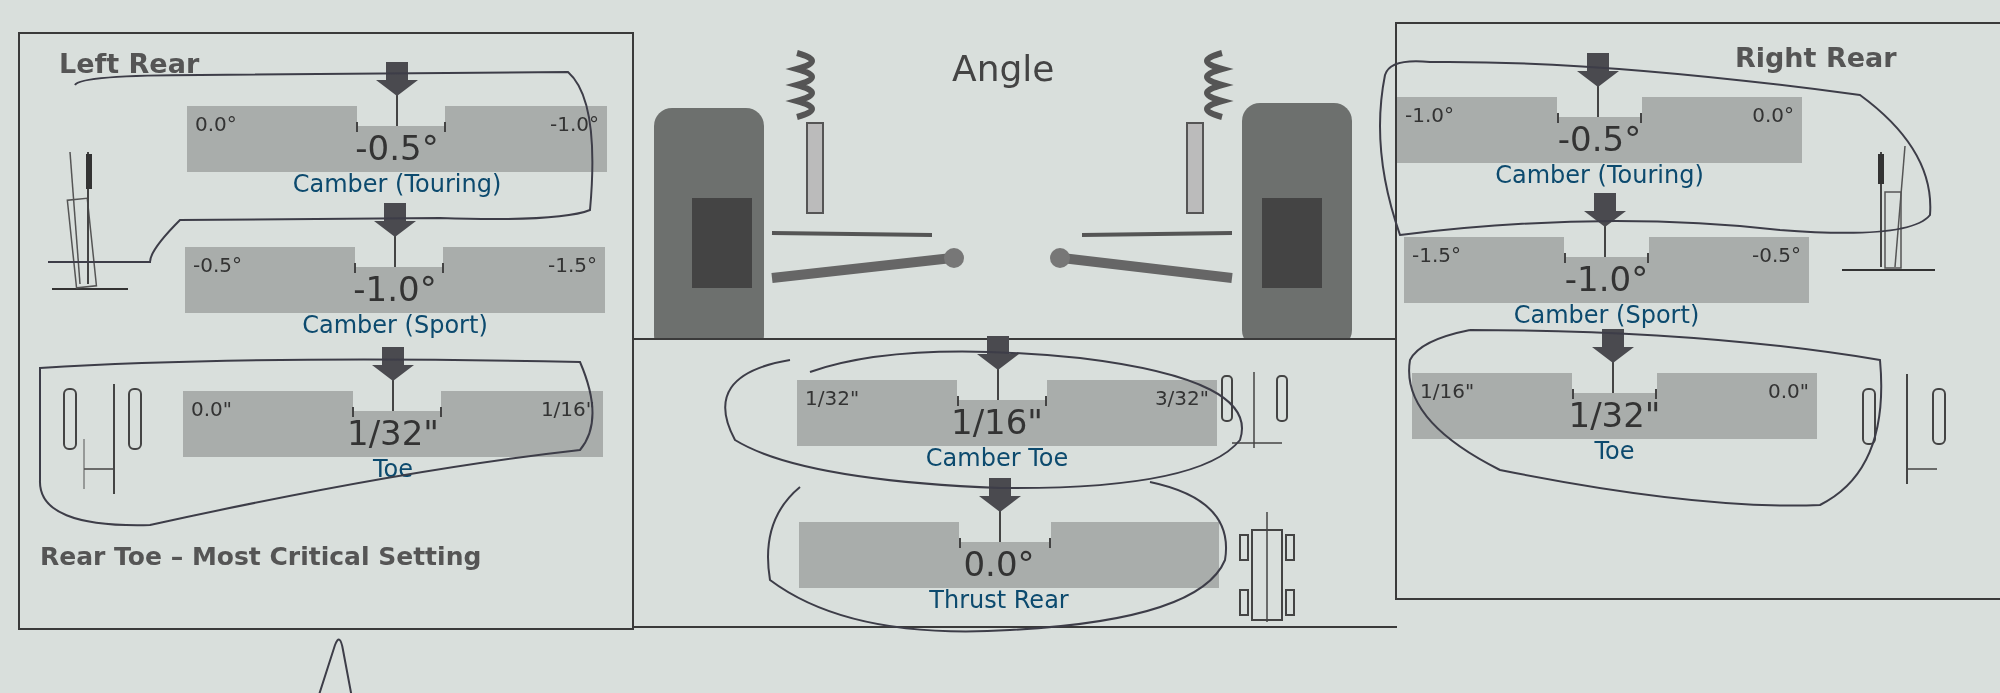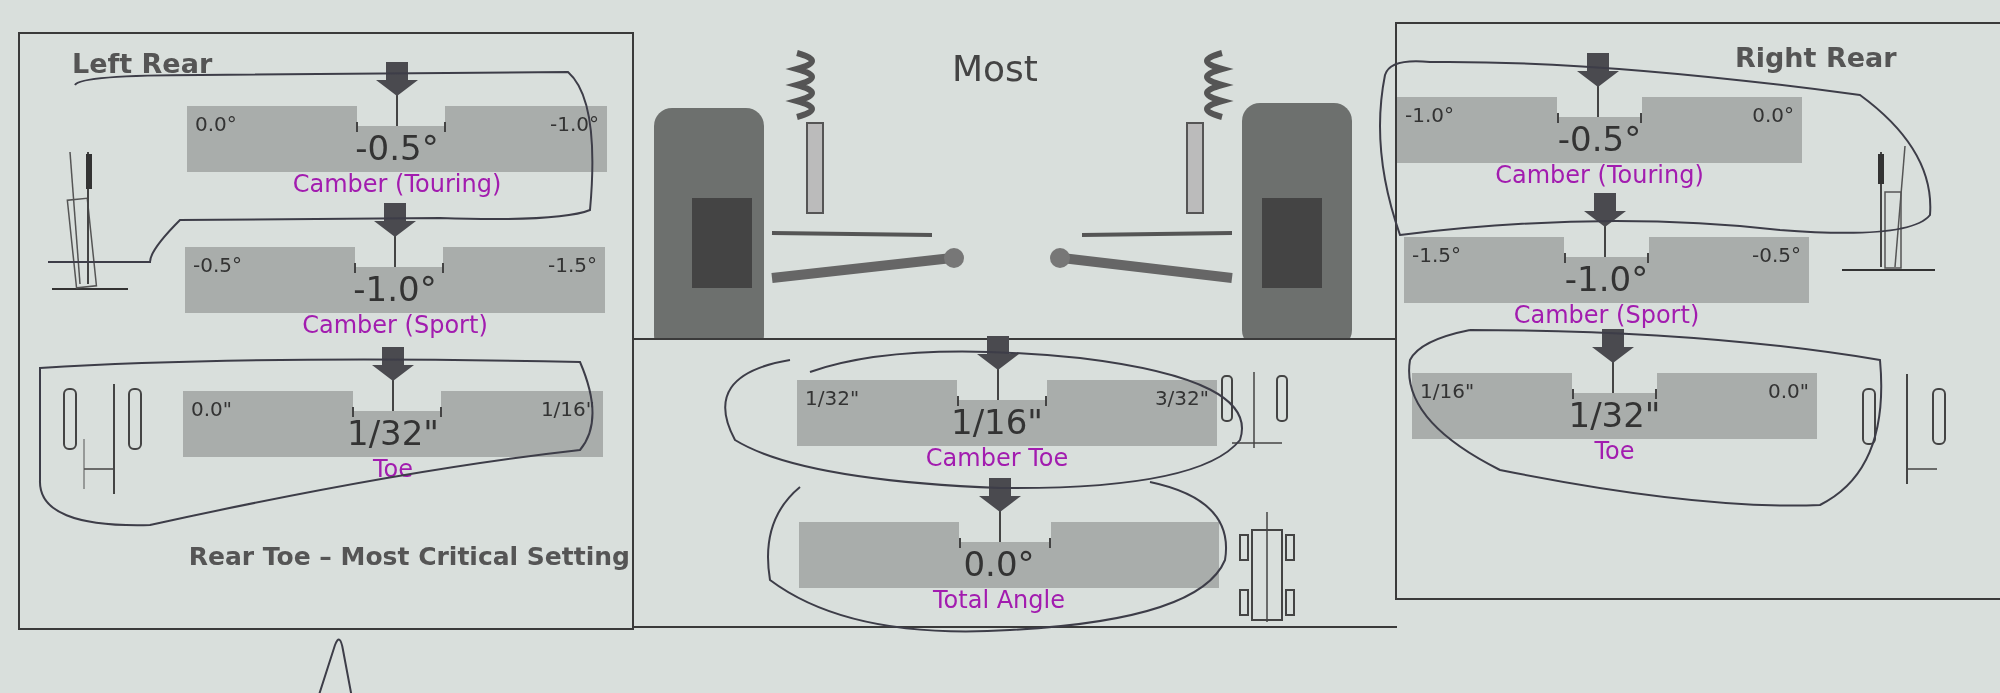--- a/index.html
+++ b/index.html
@@ -14,31 +14,31 @@
   .bar-mid{position:absolute;top:20px;height:46px;left:170px;right:162px;background:#a9adab;}
   .tick{position:absolute;top:16px;width:2px;height:10px;background:#444;}
   .stem{position:absolute;top:-14px;width:2px;height:34px;background:#444;}
   .arrow{position:absolute;top:-44px;width:0;height:0;}
   .arrow .shaft{position:absolute;left:-11px;top:0;width:22px;height:18px;background:#4a4a4f;}
   .arrow .head{position:absolute;left:-21px;top:18px;width:0;height:0;border-left:21px solid transparent;border-right:21px solid transparent;border-top:16px solid #4a4a4f;}
   .lo,.hi{position:absolute;top:6px;font-size:20px;color:#333;}
   .lo{left:8px;}
   .hi{right:8px;}
   .val{position:absolute;top:22px;left:0;right:0;text-align:center;font-size:34px;color:#333;}
-  .lbl{position:absolute;top:64px;left:0;right:0;text-align:center;font-size:24px;color:#a21caf;}
-  .note{position:absolute;font-weight:bold;font-size:25px;color:#555;text-align:right;line-height:36px;}
+  .lbl{position:absolute;top:64px;left:0;right:0;text-align:center;font-size:24px;color:#0c4a6e;}
+  .note{position:absolute;font-weight:bold;font-size:25px;color:#555;text-align:left;line-height:36px;}
   .center-title{position:absolute;font-size:36px;color:#444;}
   svg.draw{position:absolute;left:0;top:0;pointer-events:none;}
   .fig{position:absolute;}
 </style>
 </head>
 <body>
 
 <div class="panel" style="left:18px;top:32px;width:616px;height:598px;">
-  <div class="title" style="left:52px;top:14px;">Left Rear</div>
+  <div class="title" style="left:39px;top:14px;">Left Rear</div>
 
   <div class="fig" style="left:30px;top:110px;">
     <svg width="80" height="150">
         <line x1="2" y1="145" x2="78" y2="145" stroke="#333" stroke-width="2"></line>
       <rect x="22" y="55" width="20" height="88" fill="none" stroke="#555" stroke-width="1.5" transform="rotate(-6 32 100)"></rect>
       <line x1="38" y1="8" x2="38" y2="140" stroke="#444" stroke-width="2"></line>
       <line x1="20" y1="8" x2="30" y2="140" stroke="#555" stroke-width="1.5"></line>
       <rect x="36" y="10" width="6" height="35" fill="#333"></rect>
       </svg>
   </div>
@@ -103,21 +103,21 @@
     <div class="val">1/32"</div>
     <div class="lbl">Toe</div>
   </div>
 
   <div class="note" style="left:20px;top:505px;width:590px;">
     <div>Rear Toe – Most Critical Setting</div>
   </div>
 </div>
 
 <div class="panel" style="left:632px;top:28px;width:765px;height:312px;border-left:none;border-right:none;border-top:none;">
-  <div class="center-title" style="left:320px;top:20px;">Most</div>
+  <div class="center-title" style="left:320px;top:20px;">Angle</div>
   <svg class="fig" width="765" height="312" style="left:0;top:0;">
     <rect x="22" y="80" width="110" height="245" rx="18" fill="#6d706e"></rect>
     <rect x="610" y="75" width="110" height="245" rx="18" fill="#6d706e"></rect>
     <g stroke="#555" stroke-width="6" fill="none">
       <path d="M 165 25 q 30 8 0 16 q 30 8 0 16 q 30 8 0 16 q 30 8 0 16"></path>
       <path d="M 590 25 q -30 8 0 16 q -30 8 0 16 q -30 8 0 16 q -30 8 0 16"></path>
     </g>
     <rect x="175" y="95" width="16" height="90" fill="#bbb" stroke="#555" stroke-width="2"></rect>
     <rect x="555" y="95" width="16" height="90" fill="#bbb" stroke="#555" stroke-width="2"></rect>
     <line x1="140" y1="205" x2="300" y2="207" stroke="#555" stroke-width="4"></line>
@@ -164,21 +164,21 @@
     <div class="tick" style="left:160px"></div>
       <div class="tick" style="right:168px"></div>
     <div class="stem" style="left:200px"></div>
     <div class="arrow" style="left:201px">
         <div class="shaft"></div>
         <div class="head"></div>
       </div>
     <span class="lo"></span>
     <span class="hi"></span>
     <div class="val" style="left:-20px">0.0°</div>
-    <div class="lbl" style="left:-20px">Total Angle</div>
+    <div class="lbl" style="left:-20px">Thrust Rear</div>
   </div>
   <div class="fig" style="left:600px;top:170px;">
     <svg width="70" height="115">
         <rect x="20" y="20" width="30" height="90" fill="none" stroke="#444" stroke-width="2"></rect>
       <rect x="8" y="25" width="8" height="25" fill="none" stroke="#444" stroke-width="2"></rect>
       <rect x="54" y="25" width="8" height="25" fill="none" stroke="#444" stroke-width="2"></rect>
       <rect x="8" y="80" width="8" height="25" fill="none" stroke="#444" stroke-width="2"></rect>
       <rect x="54" y="80" width="8" height="25" fill="none" stroke="#444" stroke-width="2"></rect>
       <line x1="35" y1="2" x2="35" y2="112" stroke="#444" stroke-width="1.5"></line>
       </svg>

